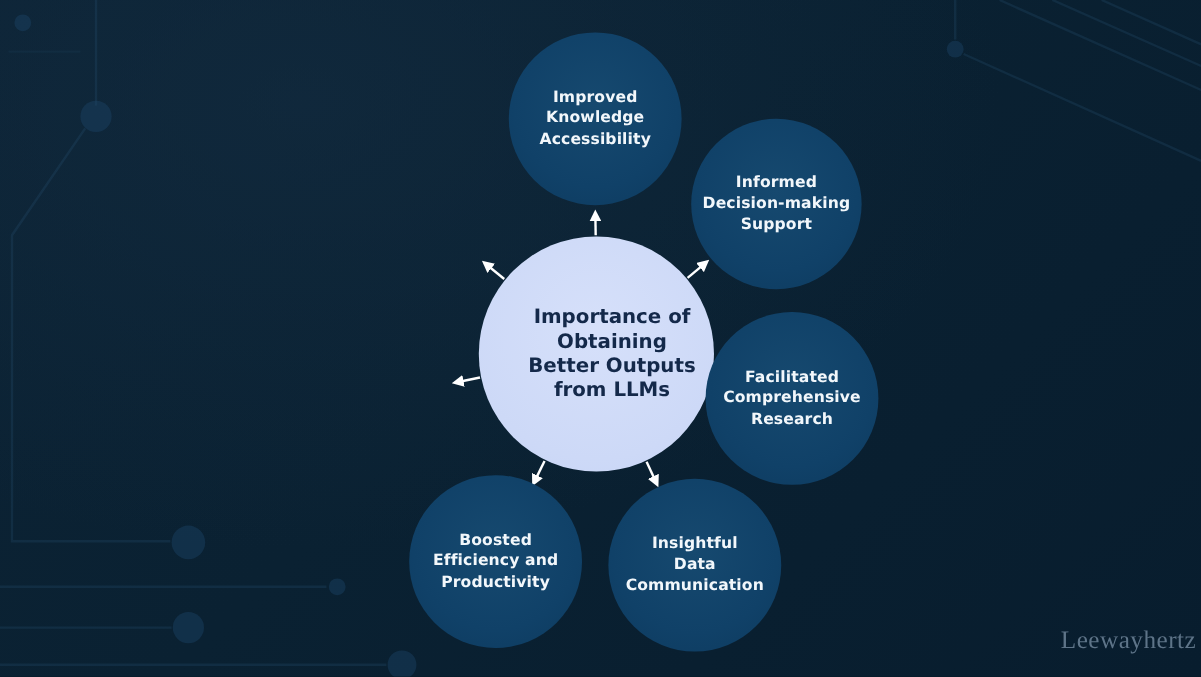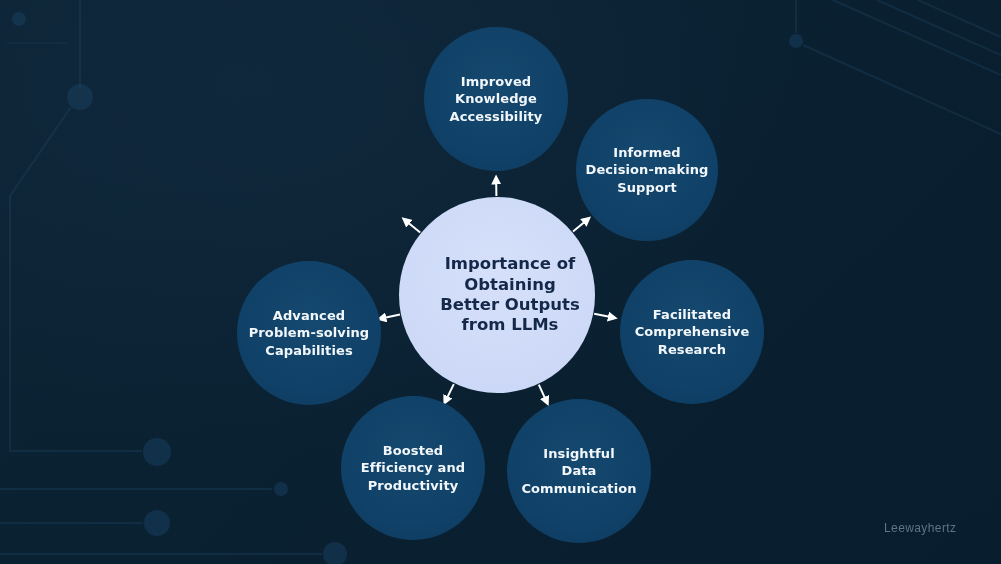--- a/index.html
+++ b/index.html
@@ -56,36 +56,36 @@
   .center-node .label {
     white-space: pre-line;
     font-size: 16.5px;
     font-weight: 700;
     line-height: 1.24;
     width: 170px;
   }
 
   .n0 { left: 424px; top:  27px; width: 144px; height: 144px; }
   .n1 { left: 576px; top:  99px; width: 142px; height: 142px; }
-  .n2 { left: 620px; top: 260px; width: 144px; height: 144px; }
+  .n2 { left: 588px; top: 260px; width: 144px; height: 144px; }
   .n3 { left: 507px; top: 399px; width: 144px; height: 144px; }
   .n4 { left: 341px; top: 396px; width: 144px; height: 144px; }
   .n5 { left: 237px; top: 261px; width: 144px; height: 144px; }
   .n6 { left: 275px; top: 101px; width: 144px; height: 144px; }
 
   
   .arrow-line { stroke: var(--arrow); stroke-width: 2; fill: none; }
   .arrow-head { fill: var(--arrow); }
 
   
   .watermark {
     position: absolute;
     left: 884px; top: 521px;
-    font-family: Liberation Sans, sans-serif;
-    font-size: 12px;
+    font-family: Liberation Serif, serif;
+    font-size: 21px;
     color: #5e7488;
     letter-spacing: 0.4px;
   }
 </style>
 </head>
 <body>
 
 <div class="stage" style="--node-fill: #104168; --node-text: #f2f7fb; --center-fill: #cdd9f7; --center-text: #14294a; --arrow: #ffffff;">
 
   <svg class="decor" width="1001" height="564" viewBox="0 0 1001 564">
@@ -155,20 +155,15 @@
   <div class="node n3">
     <div class="label">Insightful
 Data
 Communication</div>
   </div>
   <div class="node n4">
     <div class="label">Boosted
 Efficiency and
 Productivity</div>
   </div>
-  <div class="node n5">
-    <div class="label">Advanced
-Problem-solving
-Capabilities</div>
-  </div>
 
   <div class="watermark">Leewayhertz</div>
 </div>
 
 </body></html>

